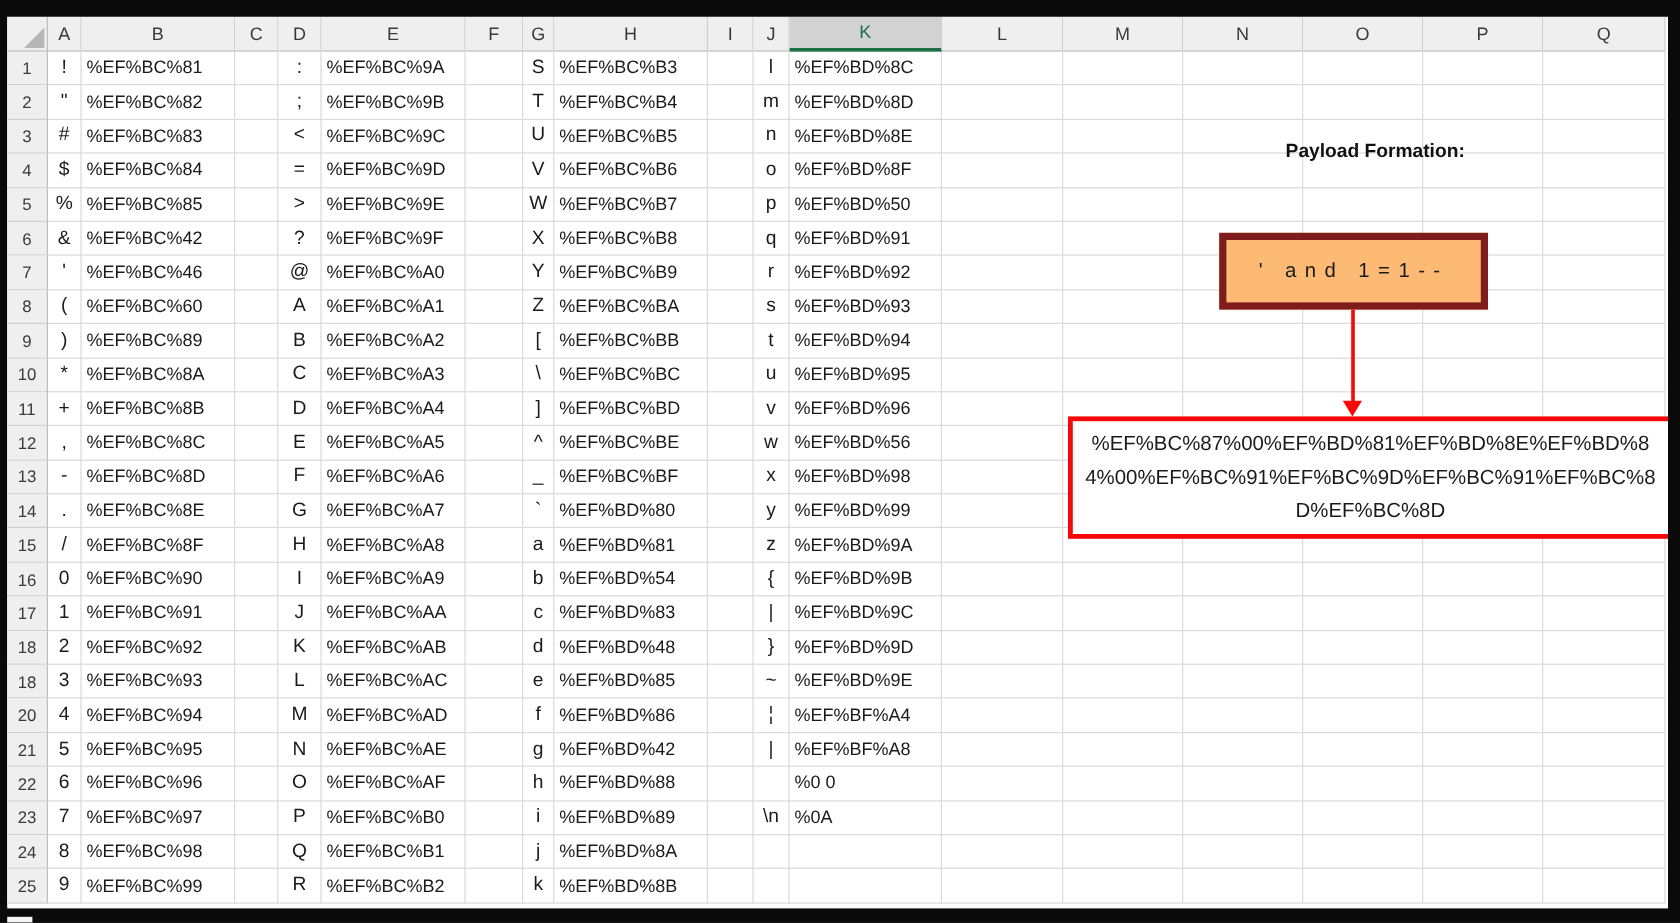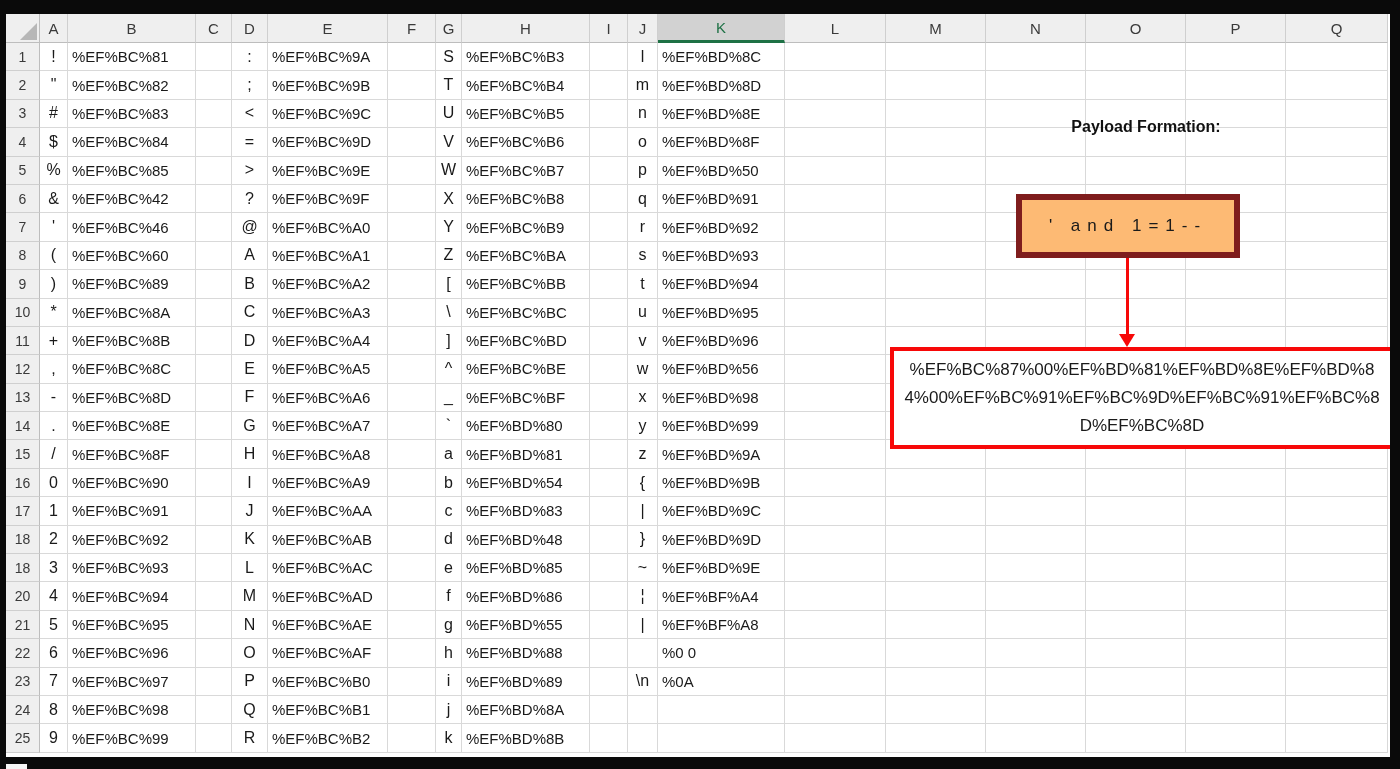--- a/index.html
+++ b/index.html
@@ -493,21 +493,21 @@
         <div class="cell"></div>
         <div class="cell"></div>
         <div class="row-header">21</div>
         <div class="cell char">5</div>
         <div class="cell code">%EF%BC%95</div>
         <div class="cell"></div>
         <div class="cell char">N</div>
         <div class="cell code">%EF%BC%AE</div>
         <div class="cell"></div>
         <div class="cell char">g</div>
-        <div class="cell code">%EF%BD%55</div>
+        <div class="cell code">%EF%BD%42</div>
         <div class="cell"></div>
         <div class="cell char">|</div>
         <div class="cell code">%EF%BF%A8</div>
         <div class="cell"></div>
         <div class="cell"></div>
         <div class="cell"></div>
         <div class="cell"></div>
         <div class="cell"></div>
         <div class="cell"></div>
         <div class="row-header">22</div>

